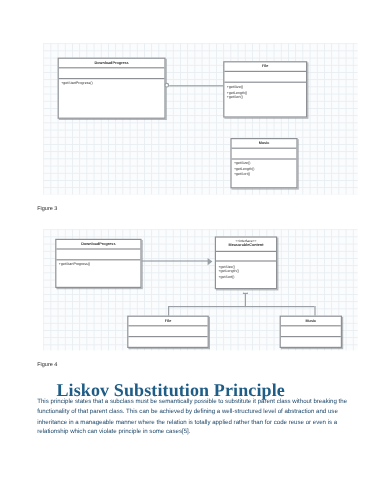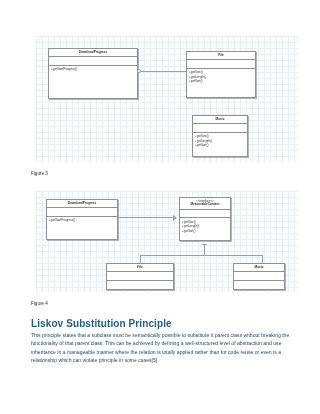--- a/index.html
+++ b/index.html
@@ -116,24 +116,24 @@
     font-size: 4.6px;
     color: #2b2b2b;
     font-family: "Liberation Sans", sans-serif;
   }
   #caption-figure-3 { left: 31px; top: 171px; }
   #caption-figure-4 { left: 31px; top: 301px; }
 
   
   #section-heading {
     position: absolute;
-    left: 31px;
+    left: 47px;
     top: 318px;
-    font-family: Liberation Sans, sans-serif;
-    font-size: 10px;
+    font-family: Liberation Serif, serif;
+    font-size: 15px;
     font-weight: 700;
     color: #1f5d86;
     letter-spacing: 0.1px;
   }
   #section-body {
     position: absolute;
     left: 31px;
     top: 331px;
     width: 262px;
     font-family: "Liberation Sans", sans-serif;

